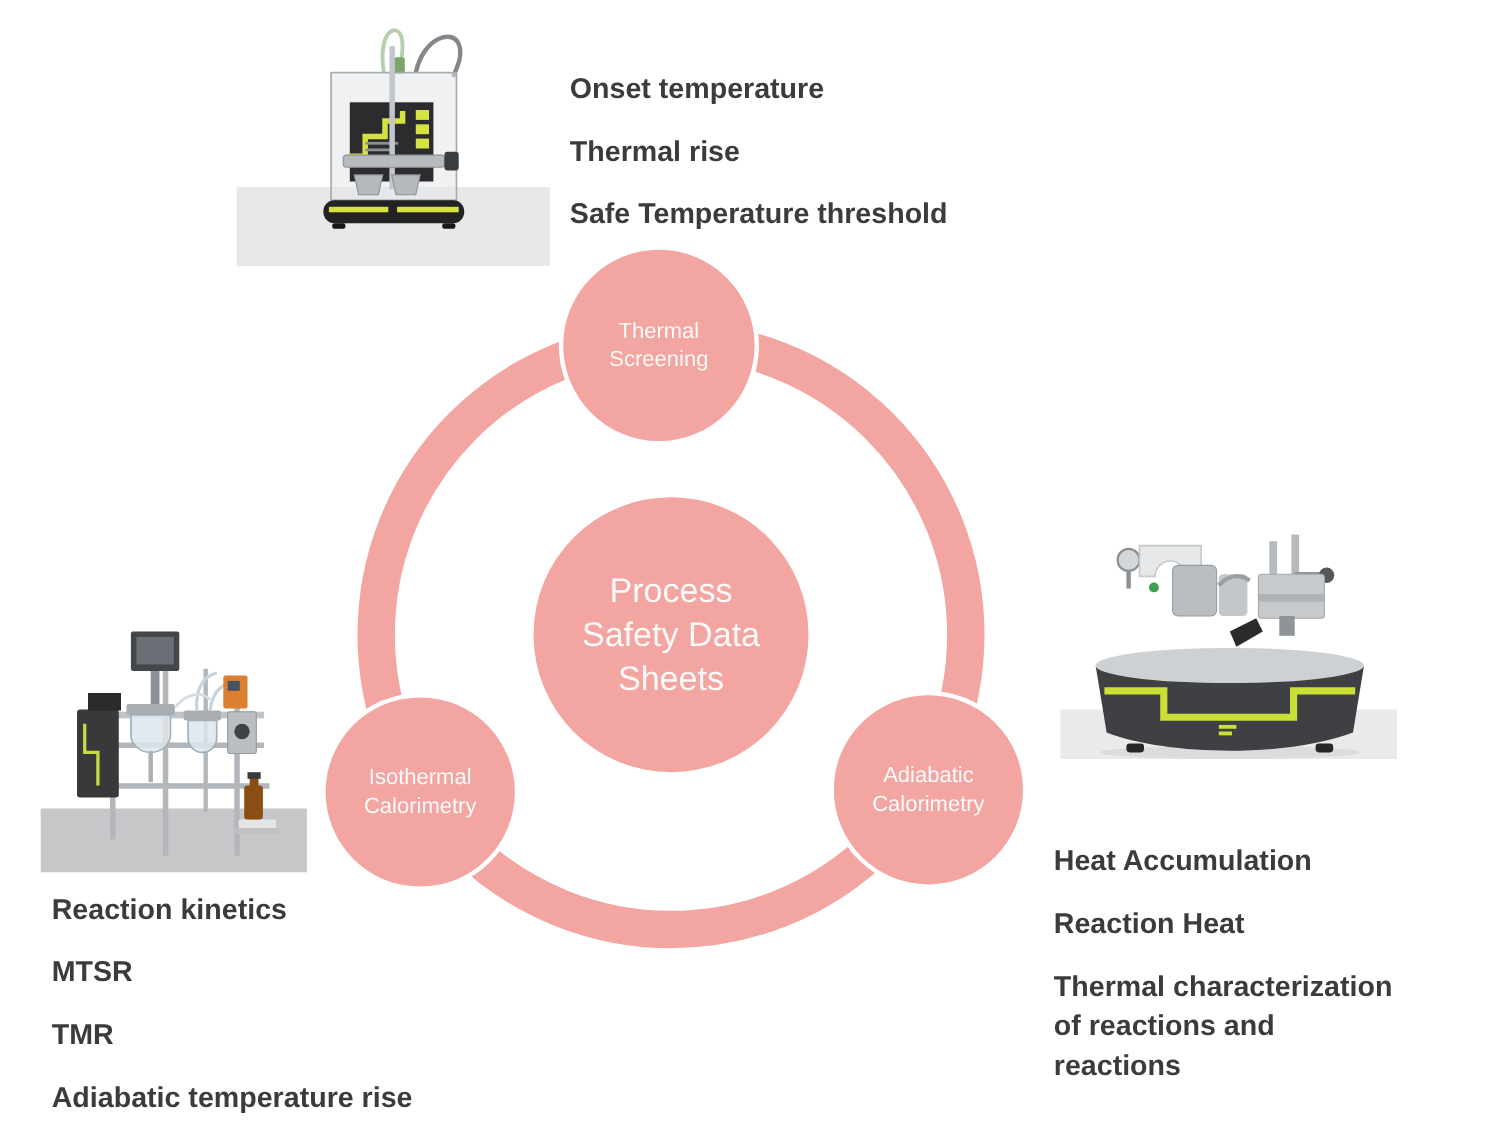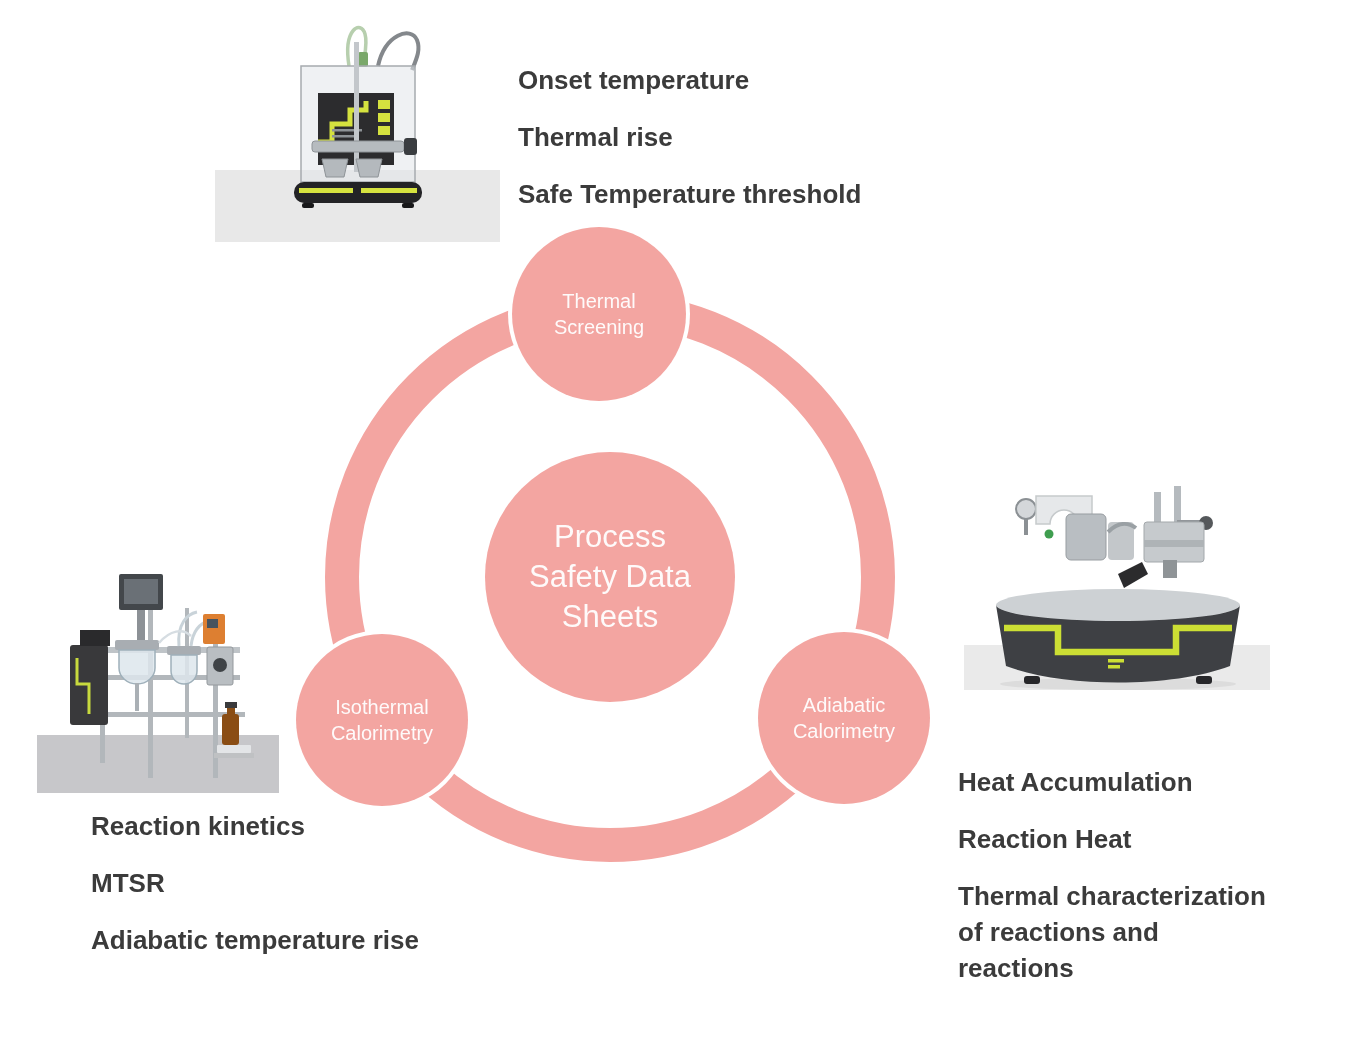--- a/index.html
+++ b/index.html
@@ -177,23 +177,24 @@
     <span>Safety Data</span>
     <span>Sheets</span>
   </div>
 
   <div class="list" style="left:518px; top:62px;">
     <div class="item">Onset temperature</div>
     <div class="item">Thermal rise</div>
     <div class="item">Safe Temperature threshold</div>
   </div>
 
-  <div class="list" style="left:47px; top:808px;margin-left:44px;">
+  <div class="list" style="left:47px; top:808px;">
     <div class="item">Reaction kinetics</div>
     <div class="item">MTSR</div>
+    <div class="item">TMR</div>
     <div class="item">Adiabatic temperature rise</div>
   </div>
 
   <div class="list list--wrap" style="left:958px; top:764px;">
     <div class="item">Heat Accumulation</div>
     <div class="item">Reaction Heat</div>
     <div class="item">Thermal characterization of reactions and reactions</div>
   </div>
 
 </div>

